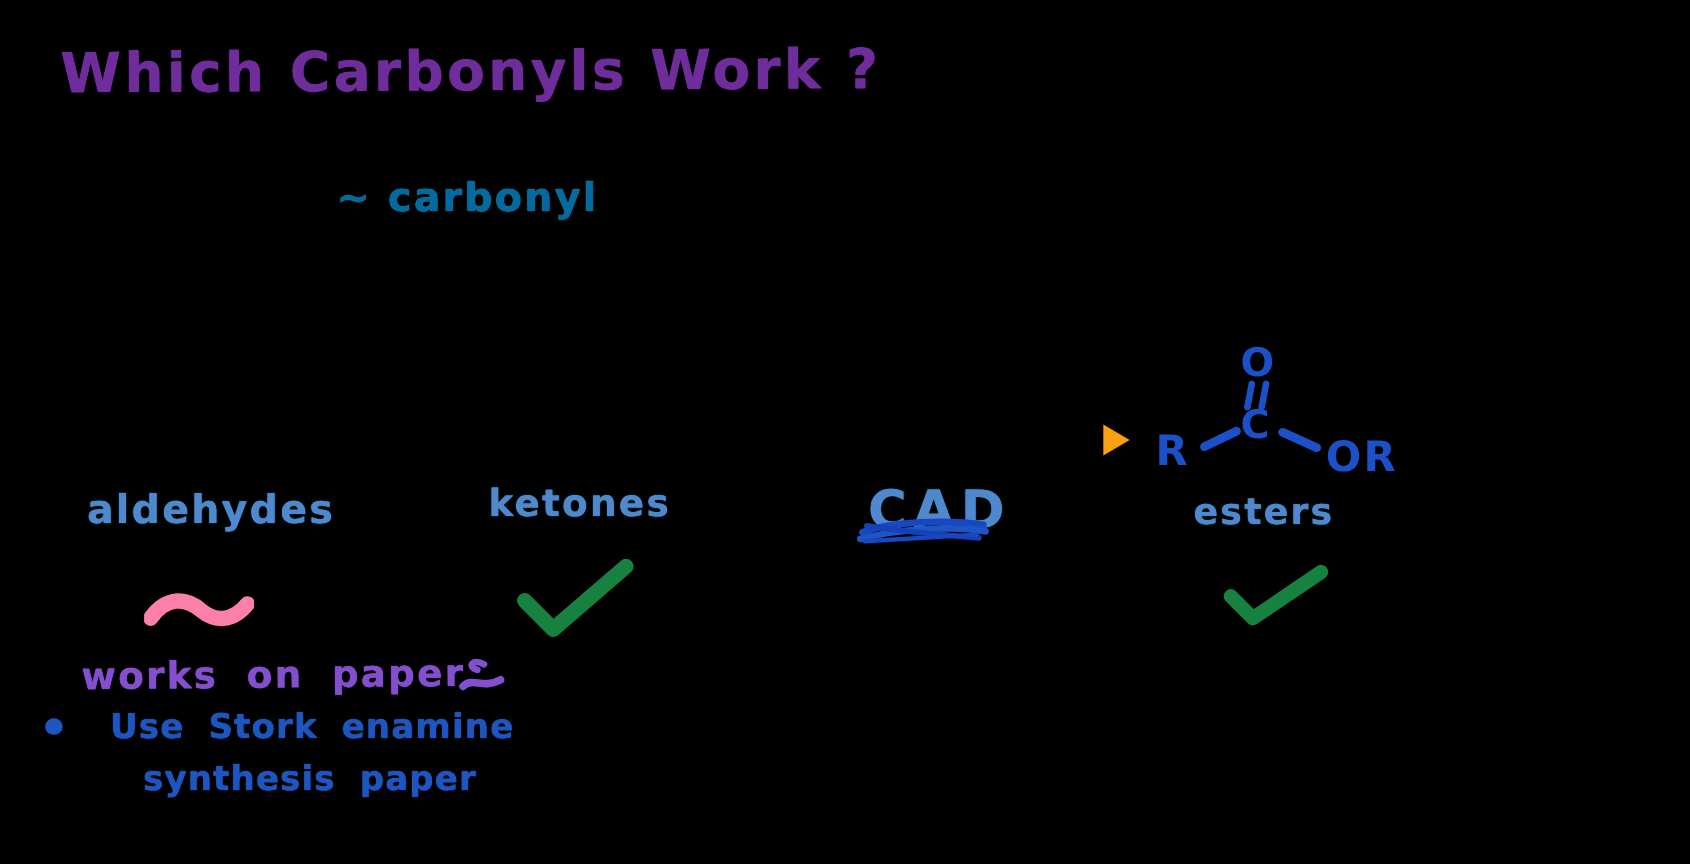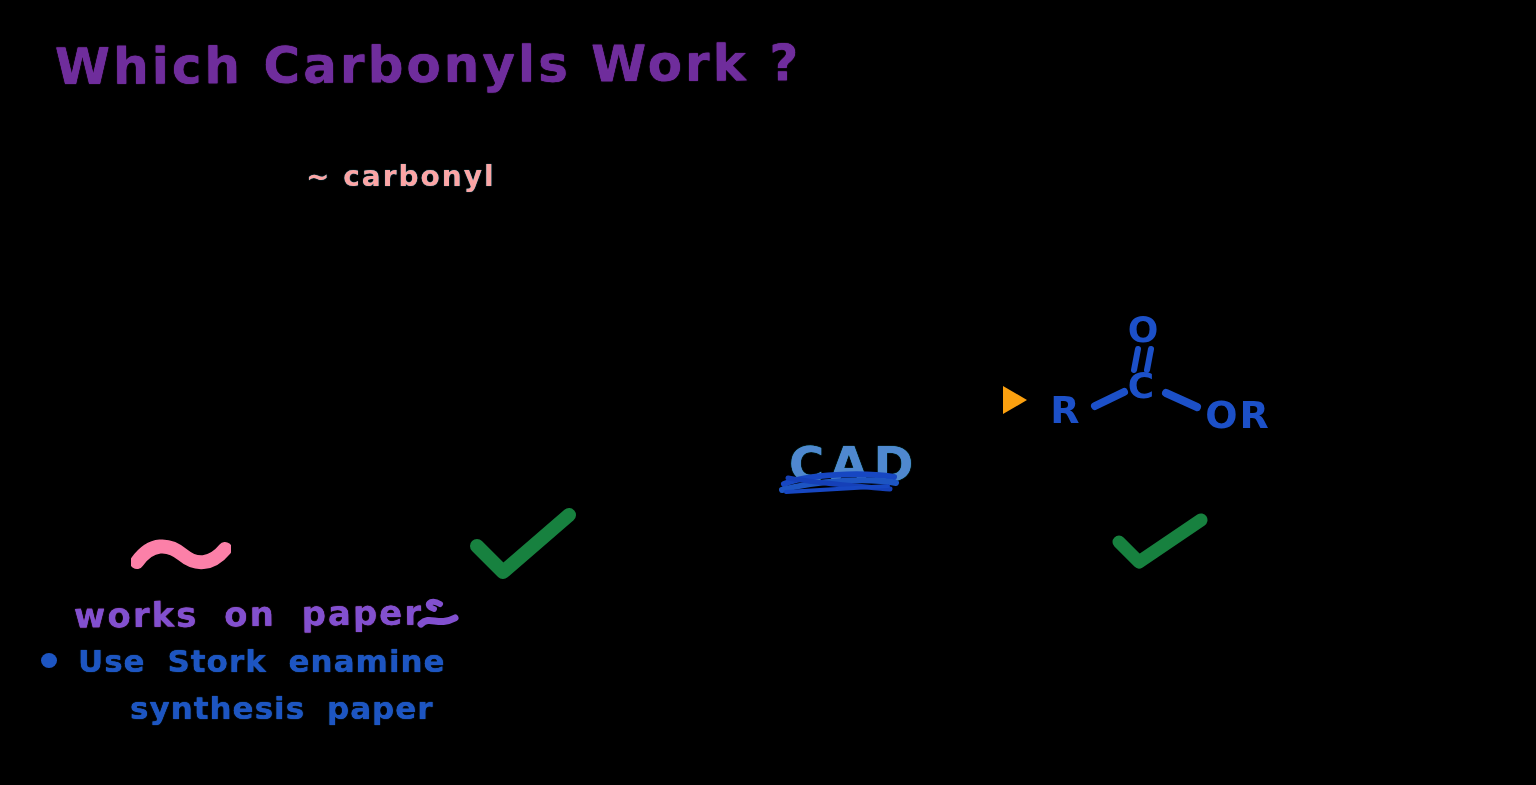--- a/index.html
+++ b/index.html
@@ -3,46 +3,49 @@
 <meta charset="utf-8">
 <style>
   html,body{margin:0;padding:0;background:#000;}
   .canvas{
     position:relative;width:1536px;height:785px;background:#000000;
     overflow:hidden;font-family:"DejaVu Sans",sans-serif;font-weight:700;
   }
   .hand{position:absolute;white-space:nowrap;font-weight:700;}
   .title{left:55px;top:36px;font-size:50px;letter-spacing:3px;color:#6f2d9c;
          text-shadow:0 0 1px #a23bd6;transform:rotate(-0.3deg);}
-  .annotation{left:306px;top:160px;font-size:28px;letter-spacing:2px;color:#fca5a5;
+  .annotation{left:306px;top:160px;font-size:36px;letter-spacing:2px;color:#0369a1;
               text-shadow:0 0 1px #35c8e8;}
   .cat{color:#4f88cf;text-shadow:0 0 1px #35c8e8;}
   .cat-aldehydes{left:79px;top:443px;font-size:36px;letter-spacing:2px;}
   .cat-ketones{left:444px;top:438px;font-size:34px;letter-spacing:2px;}
   .cat-cad{left:789px;top:436px;font-size:48px;letter-spacing:6px;}
   .cat-esters{left:1085px;top:445px;font-size:33px;letter-spacing:2px;}
   .works{left:74px;top:594px;font-size:34px;letter-spacing:2px;word-spacing:12px;
          color:#8250cf;text-shadow:0 0 1px #c05ae0;transform:rotate(-0.5deg);}
   .note{color:#1d55c2;text-shadow:0 0 1px #2e7de0;font-size:31px;letter-spacing:1px;word-spacing:10px;}
-  .note-line1{left:78px;top:643px;}
+  .note-line1{left:100px;top:643px;}
   .note-line2{left:130px;top:690px;}
   .bullet-dot{position:absolute;left:41px;top:653px;width:16px;height:15px;border-radius:50%;
               background:#1d55c2;}
   .abs{position:absolute;}
 </style>
 </head>
 <body>
 
 <div class="canvas">
 
   <div class="hand title">Which Carbonyls Work ?</div>
 
   <div class="hand annotation">~ carbonyl</div>
 
+  <div class="hand cat cat-aldehydes">aldehydes</div>
+  <div class="hand cat cat-ketones">ketones</div>
   <div class="hand cat cat-cad">CAD</div>
+  <div class="hand cat cat-esters">esters</div>
 
   <svg class="abs" style="left:778px;top:468px;" width="122" height="28" viewBox="0 0 122 28">
     <path d="M6 16 C 30 6, 85 4, 116 9" stroke="#1747c2" stroke-width="6" fill="none" stroke-linecap="round"></path>
     <path d="M4 22 C 40 12, 92 10, 118 15" stroke="#1d55c2" stroke-width="6" fill="none" stroke-linecap="round"></path>
     <path d="M10 10 C 45 16, 80 18, 112 21" stroke="#1540b8" stroke-width="5" fill="none" stroke-linecap="round"></path>
     <path d="M8 24 L 110 18" stroke="#1747c2" stroke-width="4" fill="none" stroke-linecap="round"></path>
   </svg>
 
   <svg class="abs" style="left:951px;top:383px;" width="80" height="34" viewBox="0 0 80 34">
     <defs>

